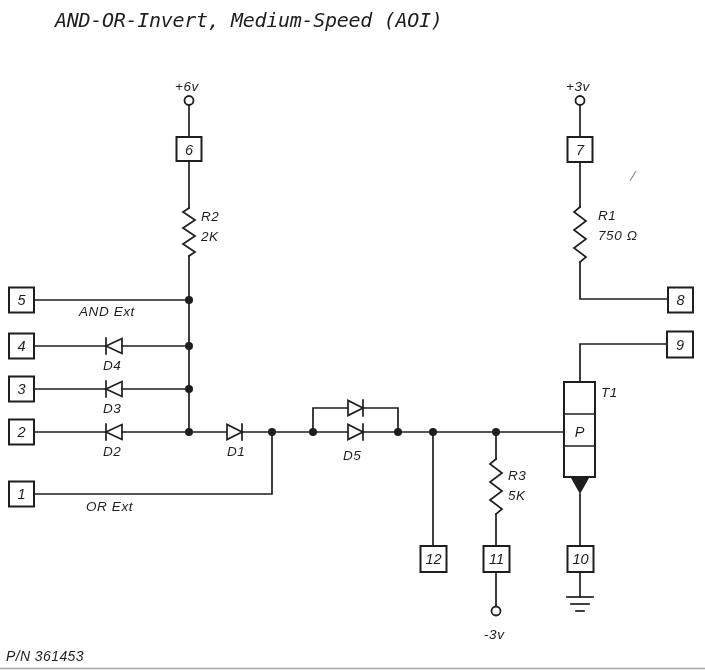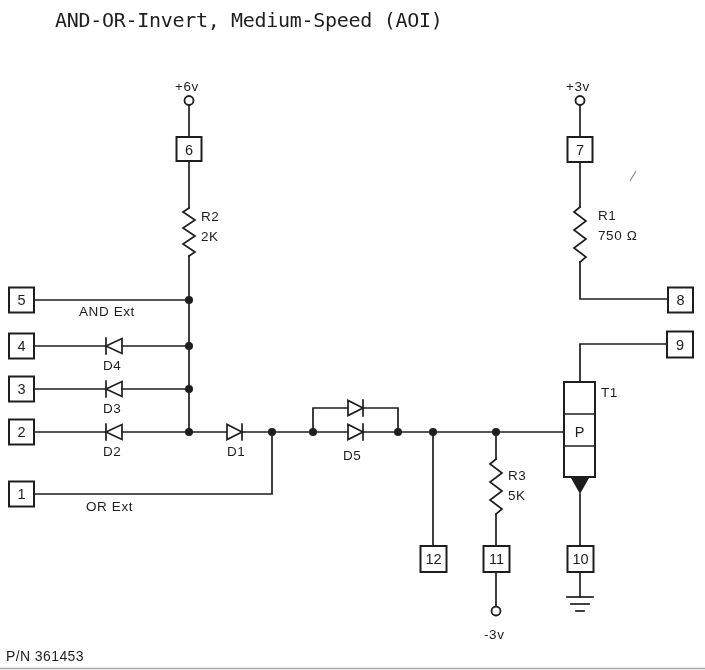--- a/index.html
+++ b/index.html
@@ -1,16 +1,16 @@
 <!DOCTYPE html>
 <html><head>
 <meta charset="utf-8">
 <style>
   html,body{margin:0;padding:0;background:#ffffff;}
-  .page{position:relative;width:705px;height:670px;background:#ffffff;overflow:hidden;}
+  .page{position:relative;width:705px;height:670px;background:#ffffff;overflow:hidden;font-style:italic;}
   svg{position:absolute;left:0;top:0;}
   text{font-family:"Liberation Sans",sans-serif;fill:#1e1e1e;}
   .title{font-family:"DejaVu Sans Mono",monospace;font-size:20px;letter-spacing:-0.3px;}
   .lbl{font-size:13.5px;letter-spacing:0.6px;}
   .pin{font-size:14.5px;text-anchor:middle;}
   .pn{font-size:14px;letter-spacing:0.4px;}
   .wire{stroke:#1e1e1e;stroke-width:1.7;fill:none;stroke-linecap:square;}
   .boxy{stroke:#1e1e1e;stroke-width:2;fill:#ffffff;}
   .dot{fill:#1e1e1e;stroke:none;}
   .diode{stroke:#1e1e1e;stroke-width:1.7;fill:#ffffff;stroke-linejoin:miter;}

